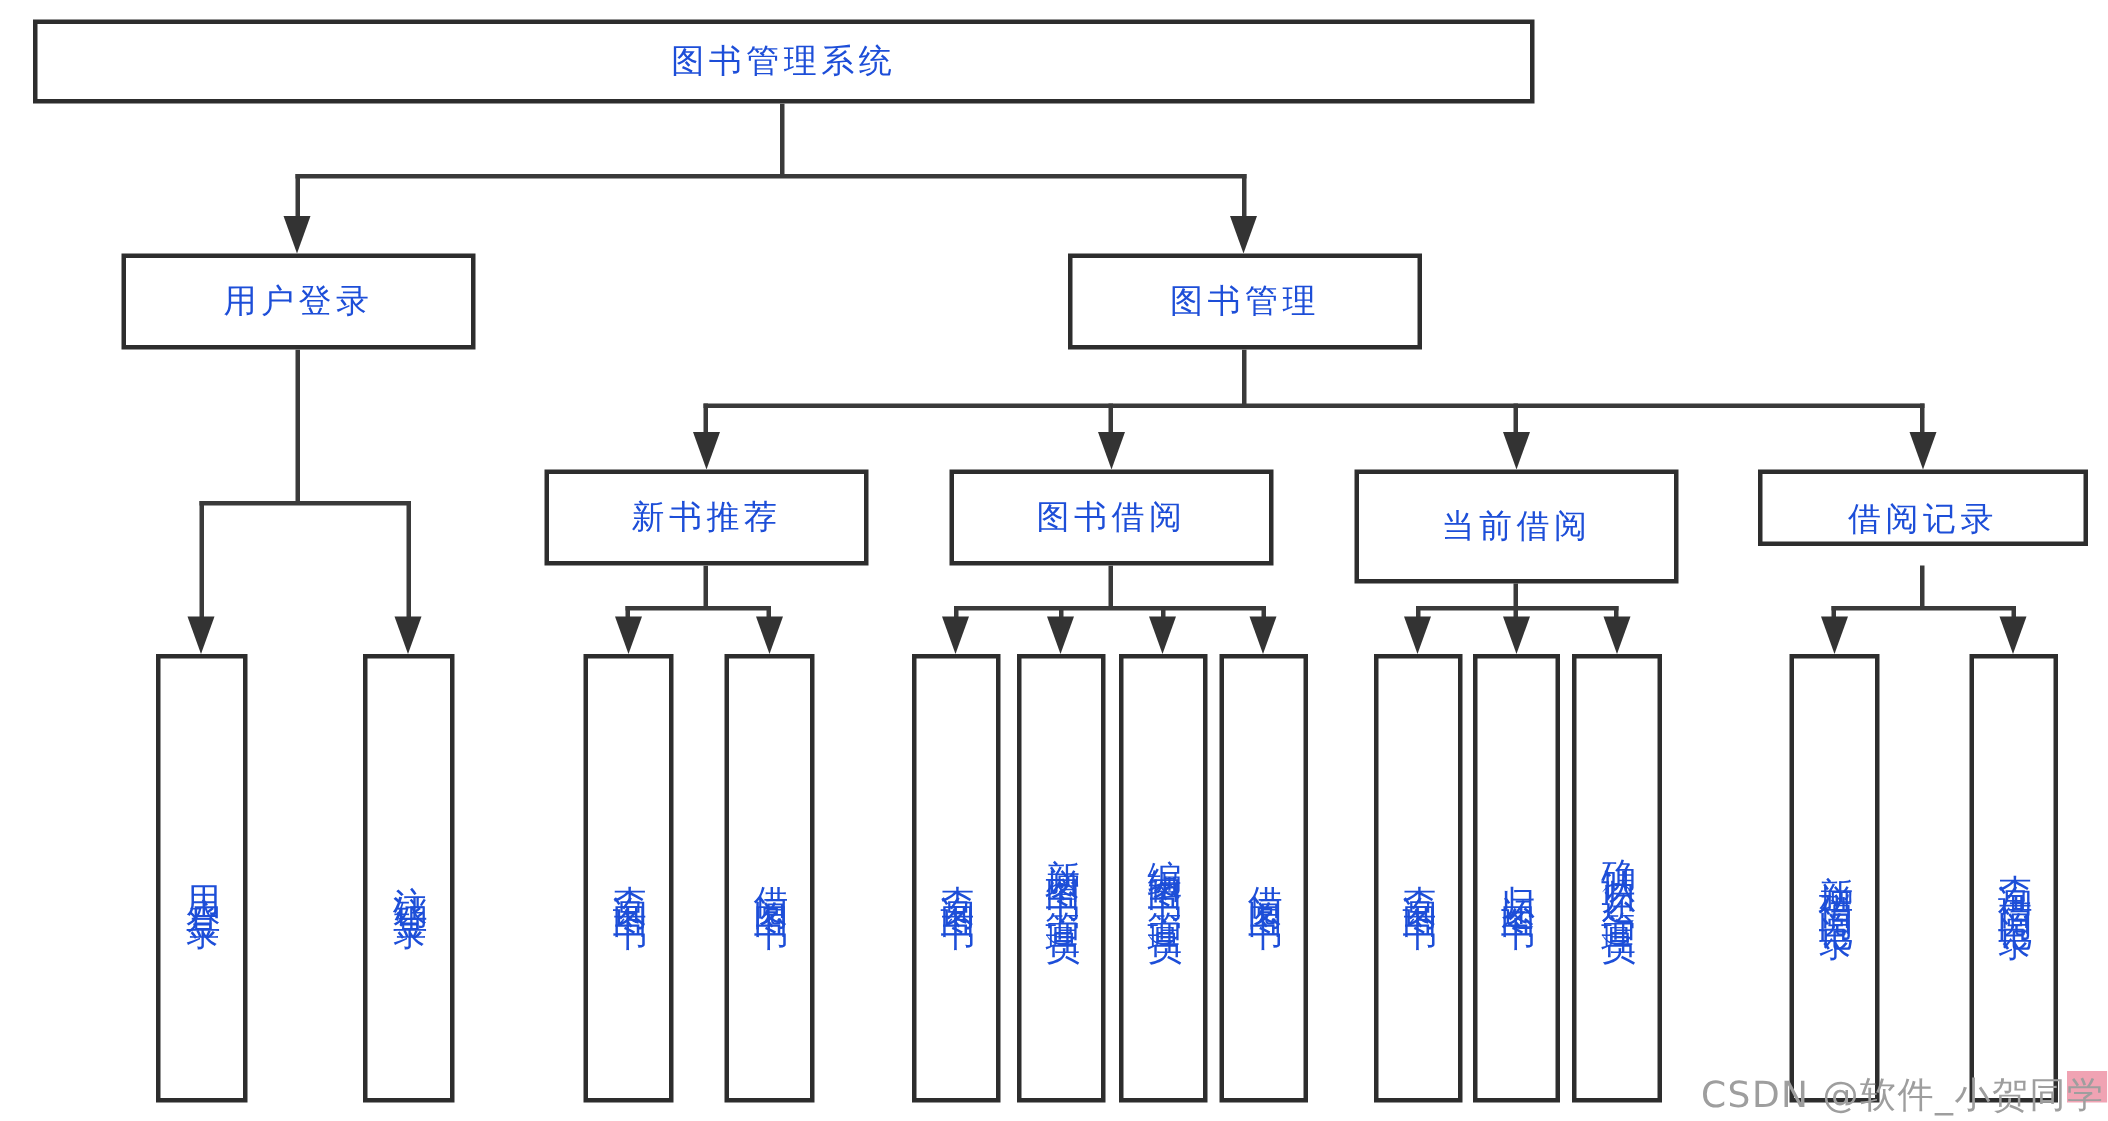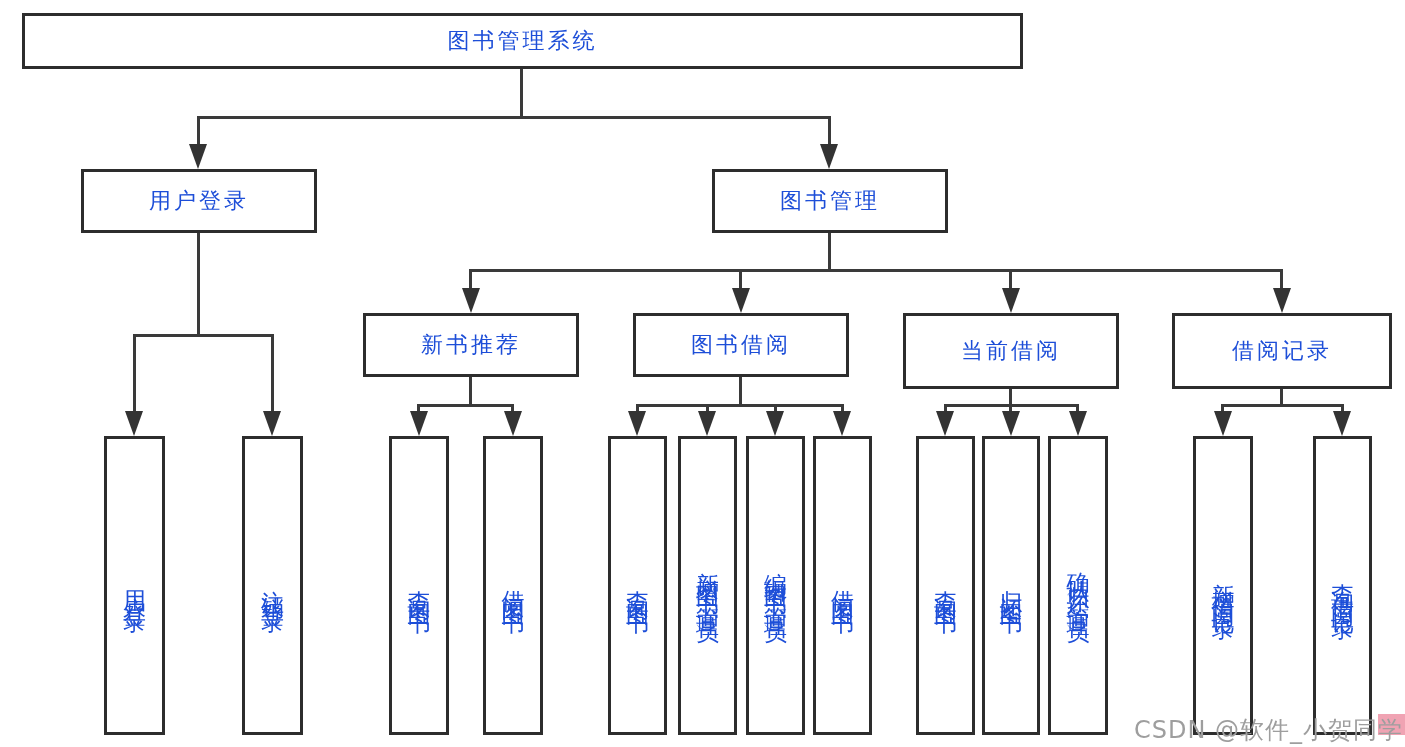--- a/index.html
+++ b/index.html
@@ -109,21 +109,21 @@
 
   <div class="box hbox" style="left:363px;top:313px;width:216px;height:64px;">
     <span>新书推荐</span>
   </div>
   <div class="box hbox" style="left:633px;top:313px;width:216px;height:64px;">
     <span>图书借阅</span>
   </div>
   <div class="box hbox" style="left:903px;top:313px;width:216px;height:76px;">
     <span>当前借阅</span>
   </div>
-  <div class="box hbox" style="left:1172px;top:313px;width:220px;height:76px;">
+  <div class="box hbox" style="left:1172px;top:313px;width:220px;height:51px;align-items:flex-end;">
     <span>借阅记录</span>
   </div>
 
   <div class="box leaf" style="left:104px;top:436px;width:61px;height:299px;">
     <span>用户登录</span>
   </div>
   <div class="box leaf" style="left:242px;top:436px;width:61px;height:299px;">
     <span>注销登录</span>
   </div>
 

